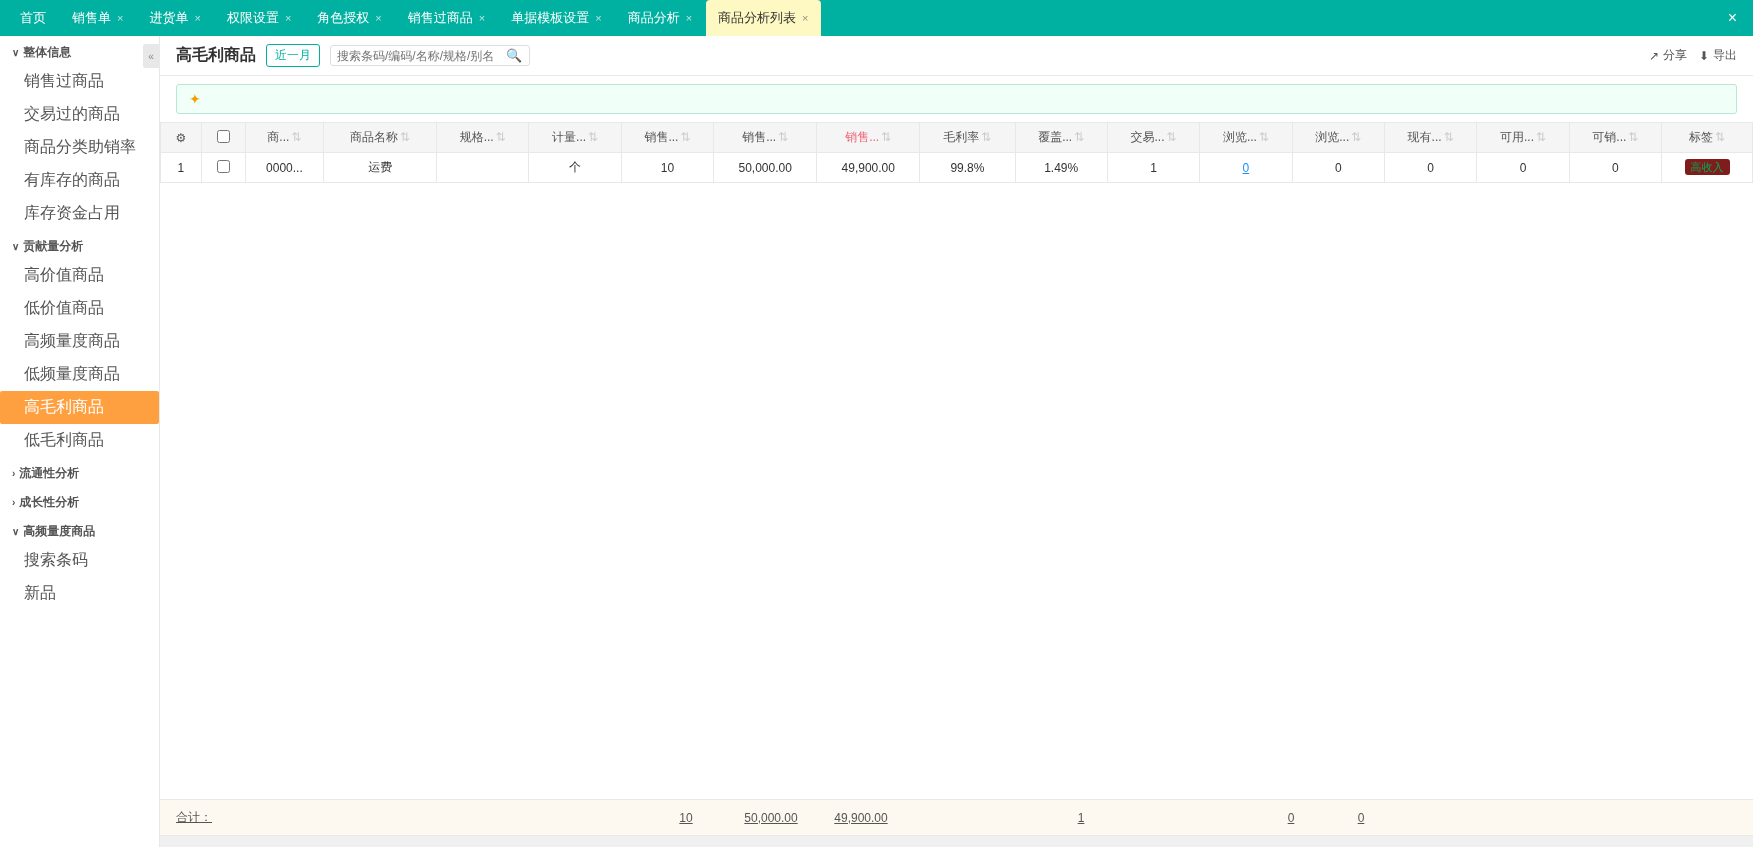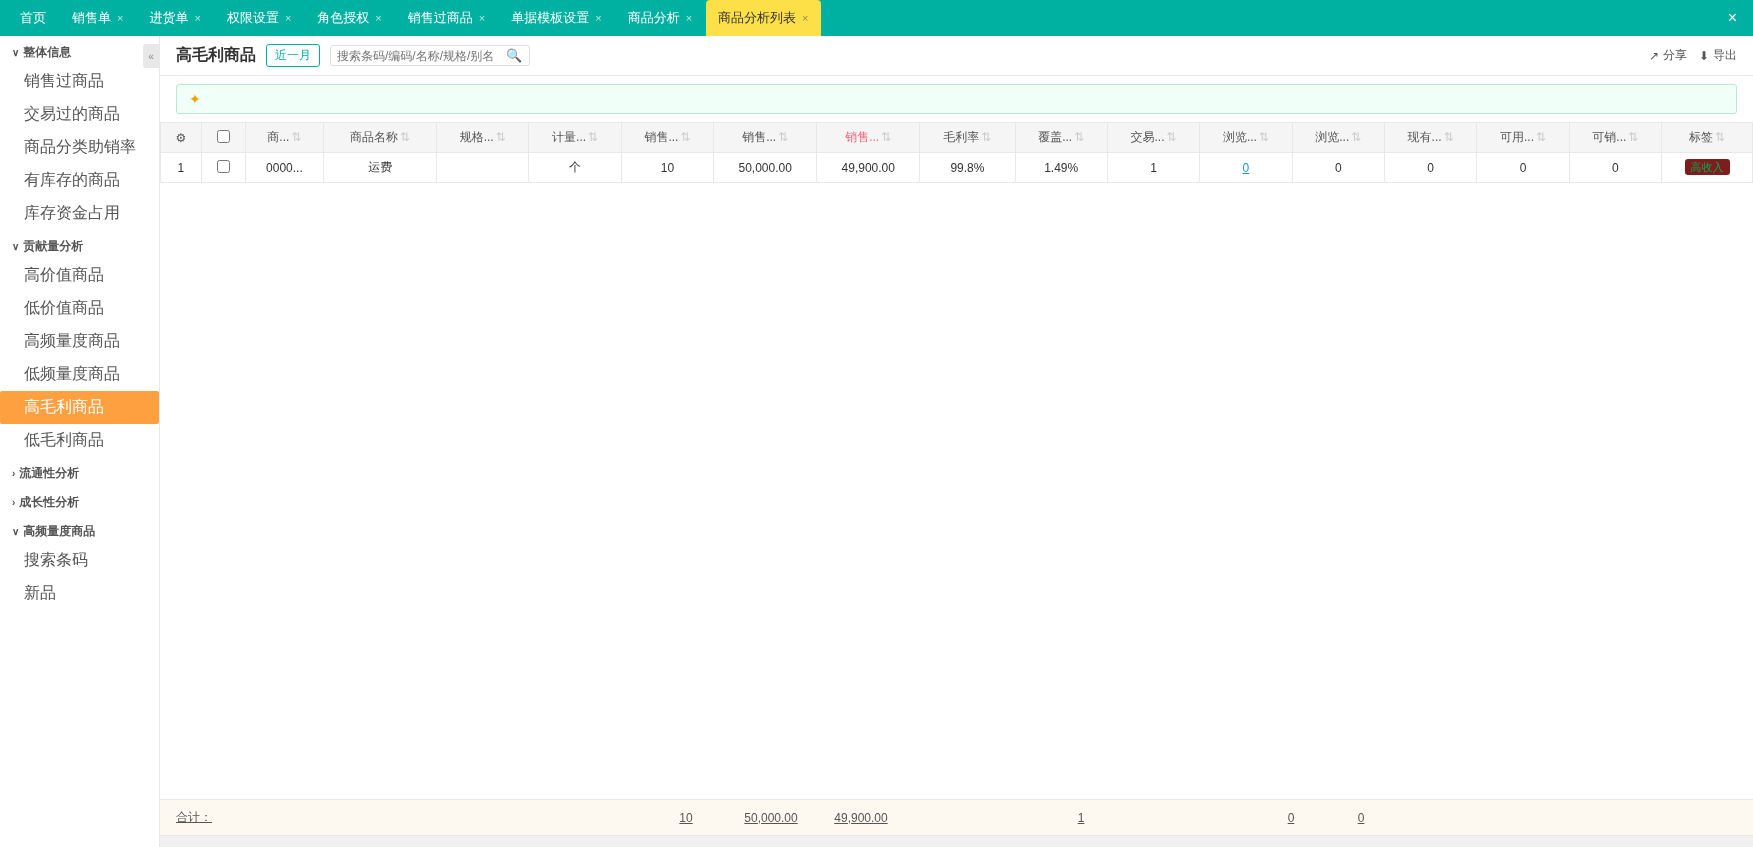--- a/index.html
+++ b/index.html
@@ -19,21 +19,21 @@
       align-items: center;
       padding: 16px 12px;
       height: 36px;
       color: #fff;
       font-size: 13px;
       cursor: pointer;
       white-space: nowrap;
       position: relative;
     }
     .top-nav .nav-item.active {
-      background: #fde047;
+      background: #fef9c3;
       color: #333;
       border-radius: 4px 4px 0 0;
     }
     .top-nav .nav-item .close-x {
       margin-left: 6px;
       font-size: 11px;
       color: inherit;
       opacity: 0.7;
     }
     .top-nav .nav-item.active .close-x { color: #666; }

